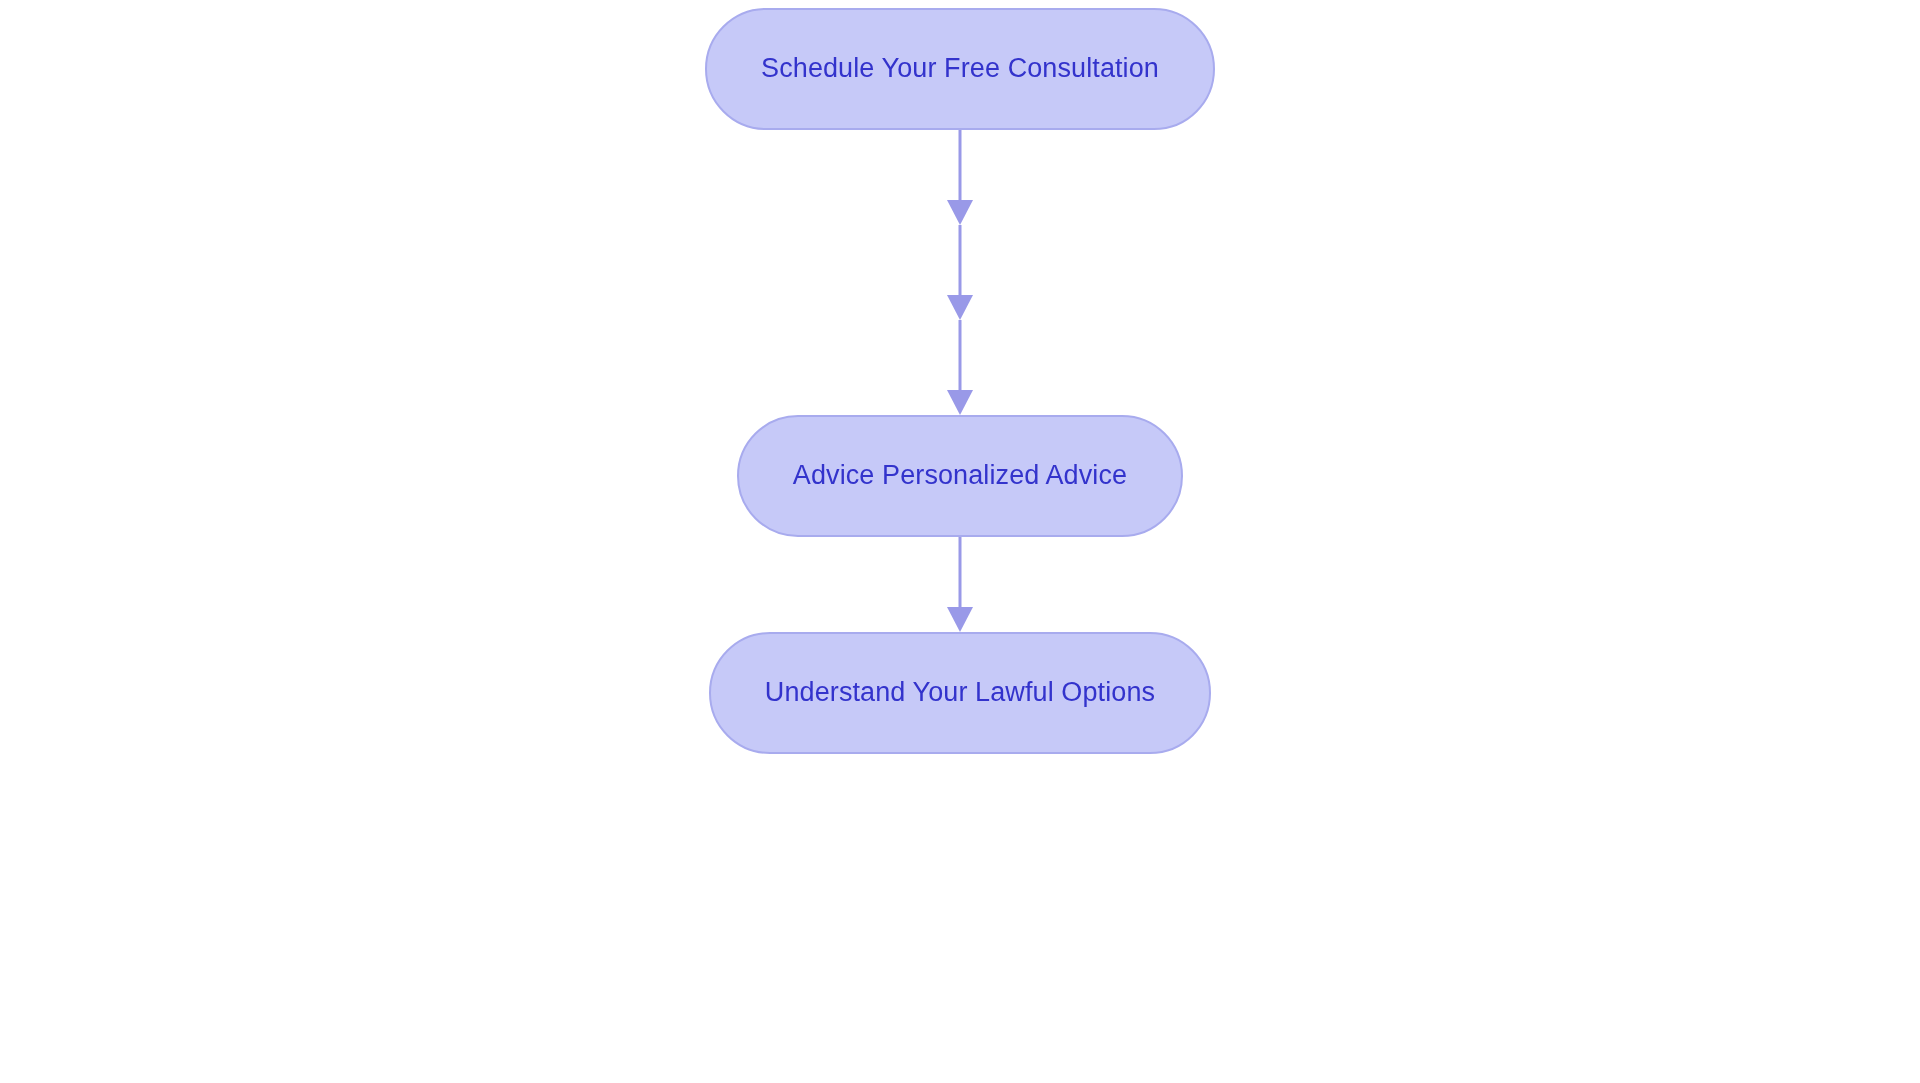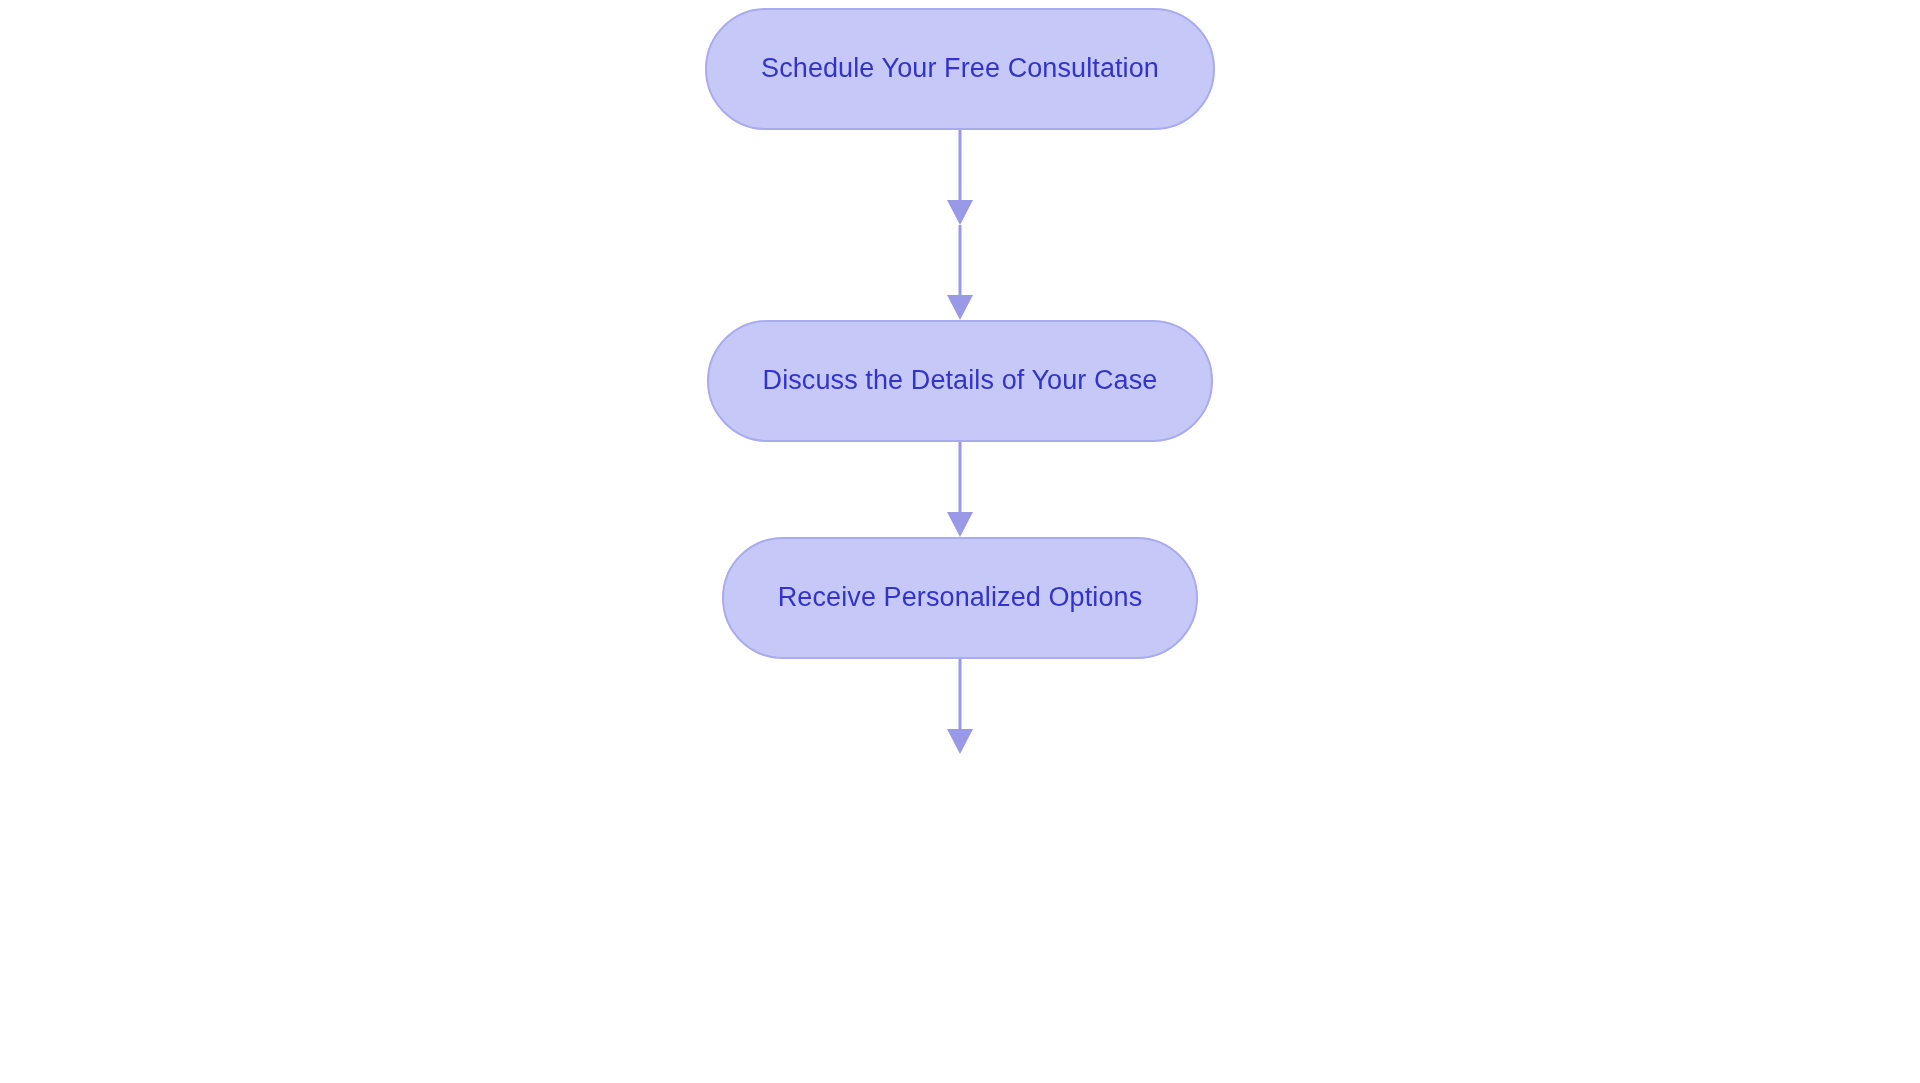--- a/index.html
+++ b/index.html
@@ -99,33 +99,33 @@
       <div class="conn-line"></div>
       <div class="conn-head"></div>
     </div>
 
 
     <div class="connector">
       <div class="conn-line"></div>
       <div class="conn-head"></div>
     </div>
 
+
+    <div class="connector">
+      <div class="conn-line"></div>
+      <div class="conn-head"></div>
+    </div>
+
     <div class="node">
-      <span class="node-label">Discuss the Details of Your Case</span>
+      <span class="node-label">Advice Personalized Advice</span>
     </div>
 
     <div class="connector">
       <div class="conn-line"></div>
       <div class="conn-head"></div>
     </div>
 
     <div class="node">
-      <span class="node-label">Receive Personalized Options</span>
+      <span class="node-label">Understand Your Lawful Options</span>
     </div>
-
-    <div class="connector">
-      <div class="conn-line"></div>
-      <div class="conn-head"></div>
-    </div>
-
 
   </div>
 </div>
 
 </body></html>

